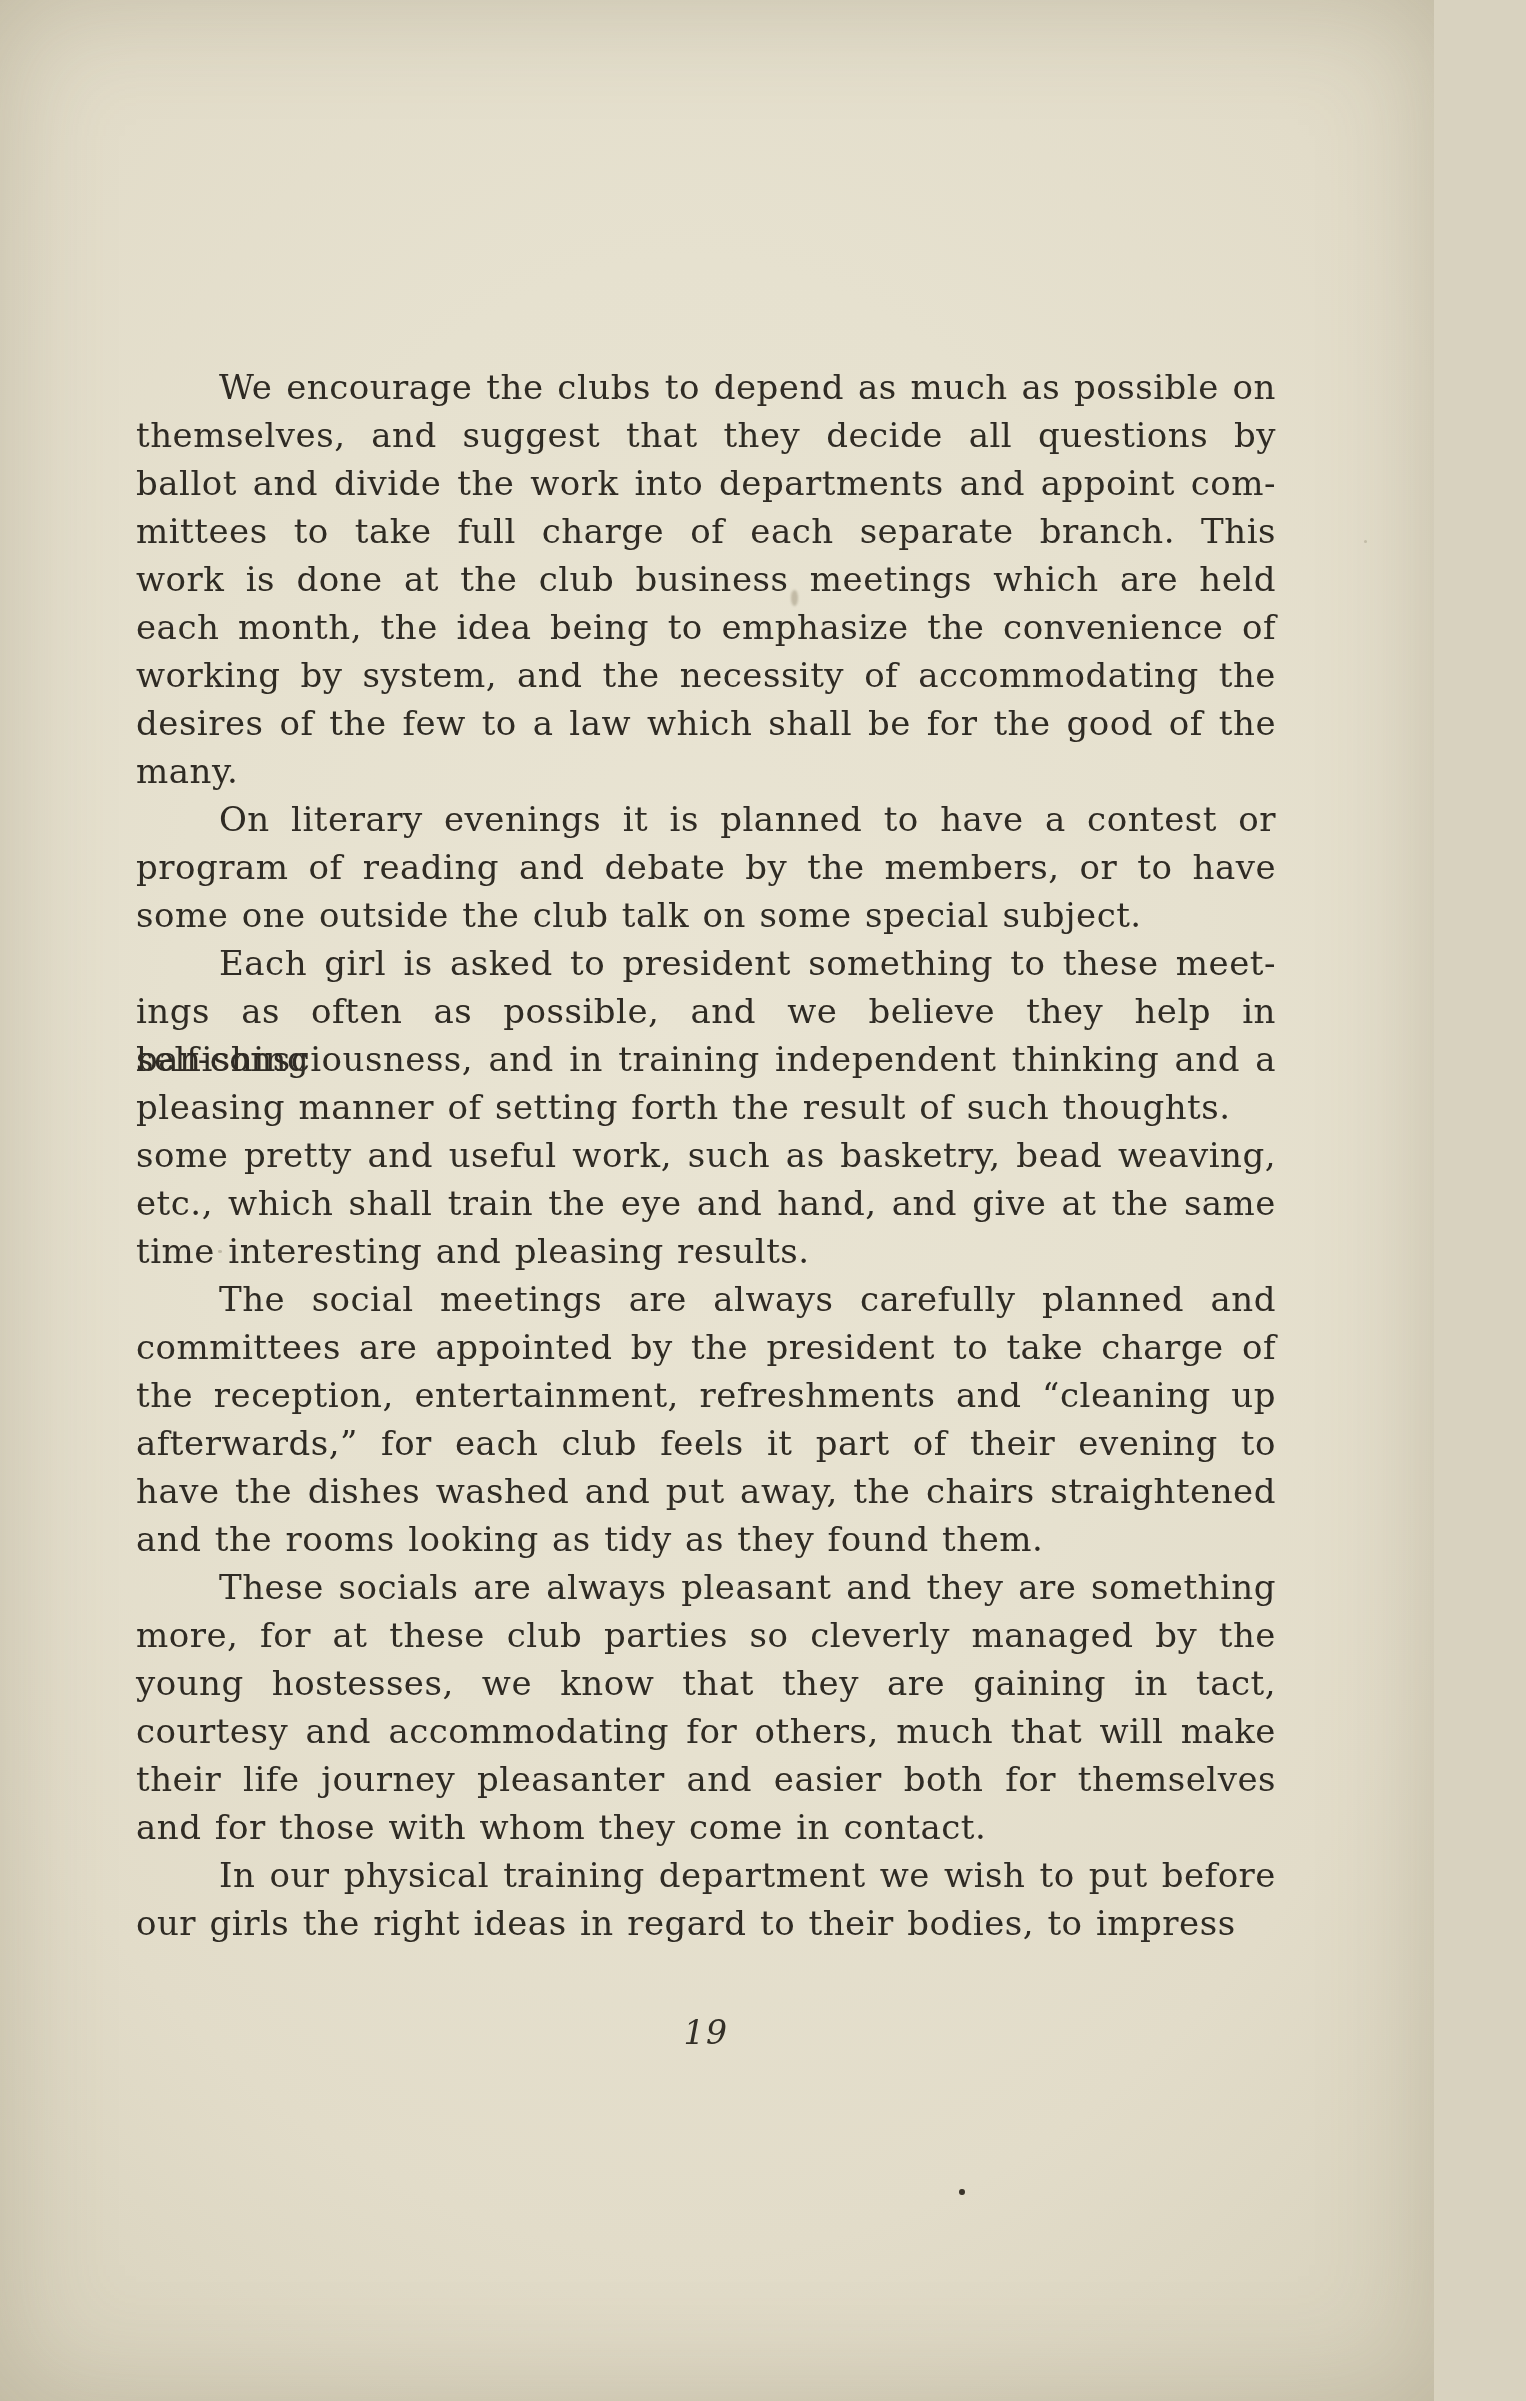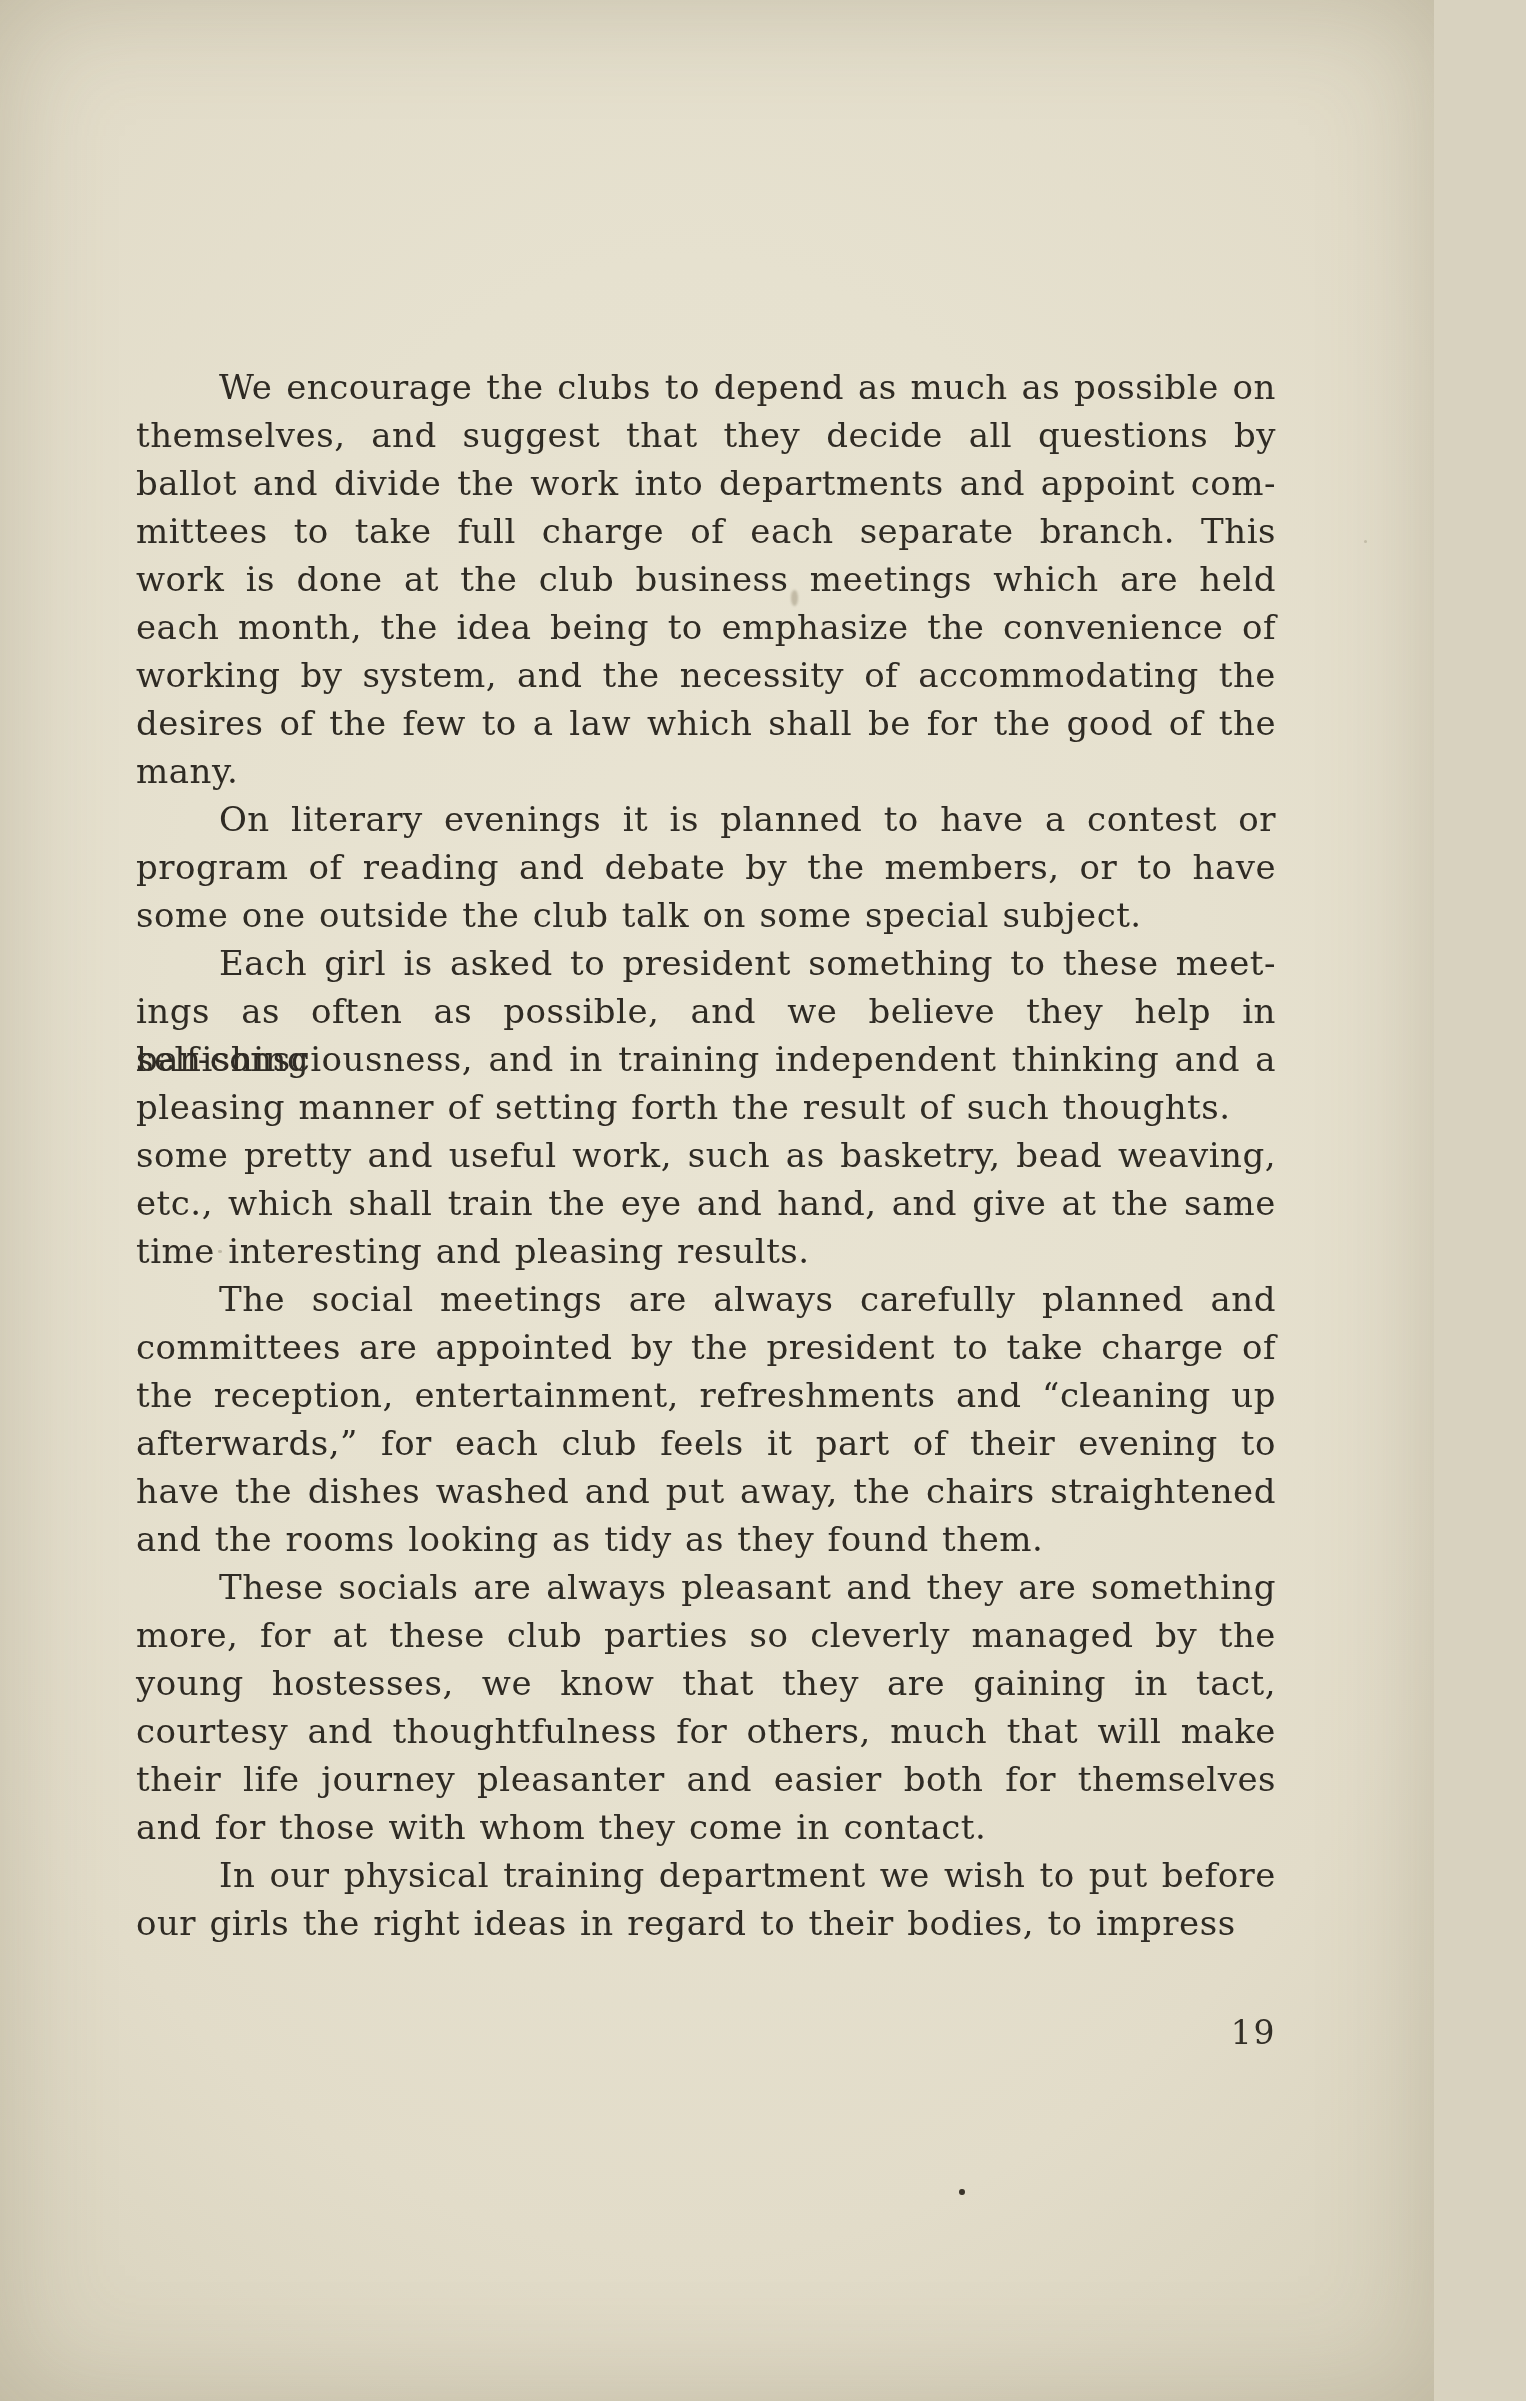--- a/index.html
+++ b/index.html
@@ -38,25 +38,26 @@
     text-indent: 83px;
   }
   .line.last {
     text-align-last: left;
   }
   .page-number {
     position: absolute;
     left: 136px;
     top: 2009px;
     width: 1140px;
-    text-align: right;
+    text-align: center;
     color: #332f27;
     font-size: 33px;
     line-height: 48px;
     letter-spacing: 1.6px;
+    font-style: italic;
   }
   .spot {
     position: absolute;
     border-radius: 50%;
   }
   .spot-smudge {
     left: 791px;
     top: 590px;
     width: 7.3px;
     height: 15.6px;
@@ -111,21 +112,21 @@
       <div class="line last">time interesting and pleasing results.</div>
       <div class="line first">The social meetings are always carefully planned and</div>
       <div class="line">committees are appointed by the president to take charge of</div>
       <div class="line">the reception, entertainment, refreshments and “cleaning up</div>
       <div class="line">afterwards,” for each club feels it part of their evening to</div>
       <div class="line">have the dishes washed and put away, the chairs straightened</div>
       <div class="line last">and the rooms looking as tidy as they found them.</div>
       <div class="line first">These socials are always pleasant and they are something</div>
       <div class="line">more, for at these club parties so cleverly managed by the</div>
       <div class="line">young hostesses, we know that they are gaining in tact,</div>
-      <div class="line">courtesy and thoughtfulness for others, much that will make</div>
+      <div class="line">courtesy and accommodating for others, much that will make</div>
       <div class="line">their life journey pleasanter and easier both for themselves</div>
       <div class="line last">and for those with whom they come in contact.</div>
       <div class="line first">In our physical training department we wish to put before</div>
       <div class="line last">our girls the right ideas in regard to their bodies, to impress</div>
     </div>
   <div class="page-number">19</div>
   <div class="spot spot-smudge"></div>
   <div class="spot spot-speck"></div>
   <div class="spot spot-fleck-1"></div>
   <div class="spot spot-fleck-2"></div>

